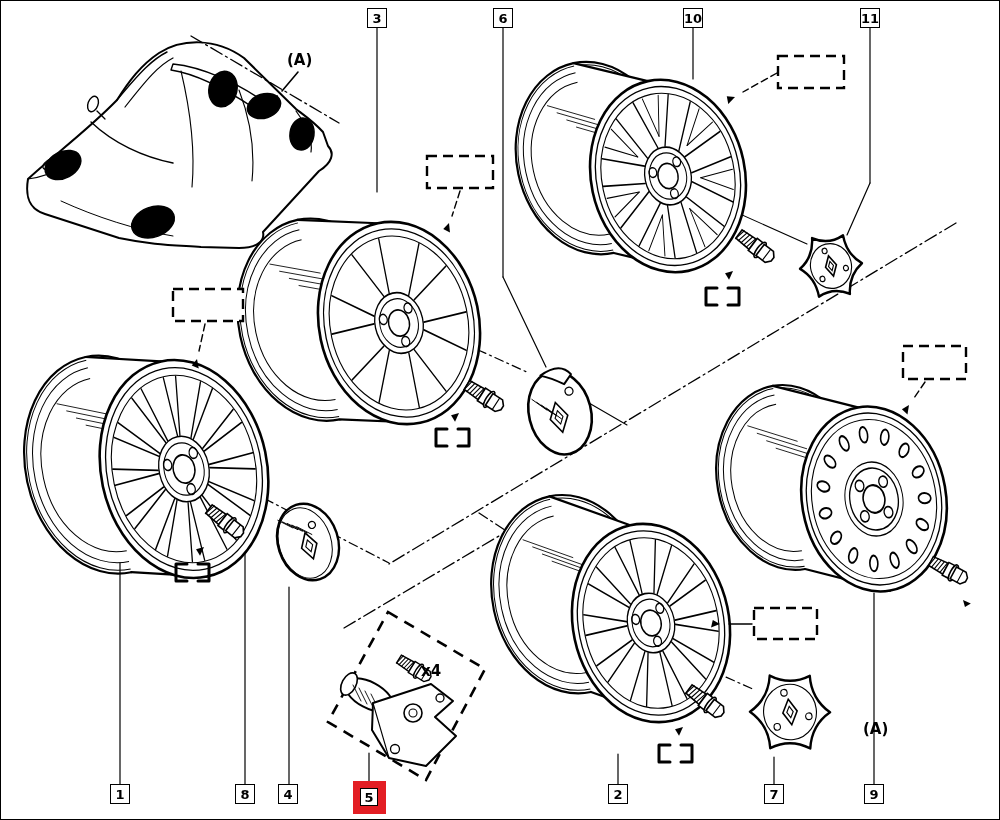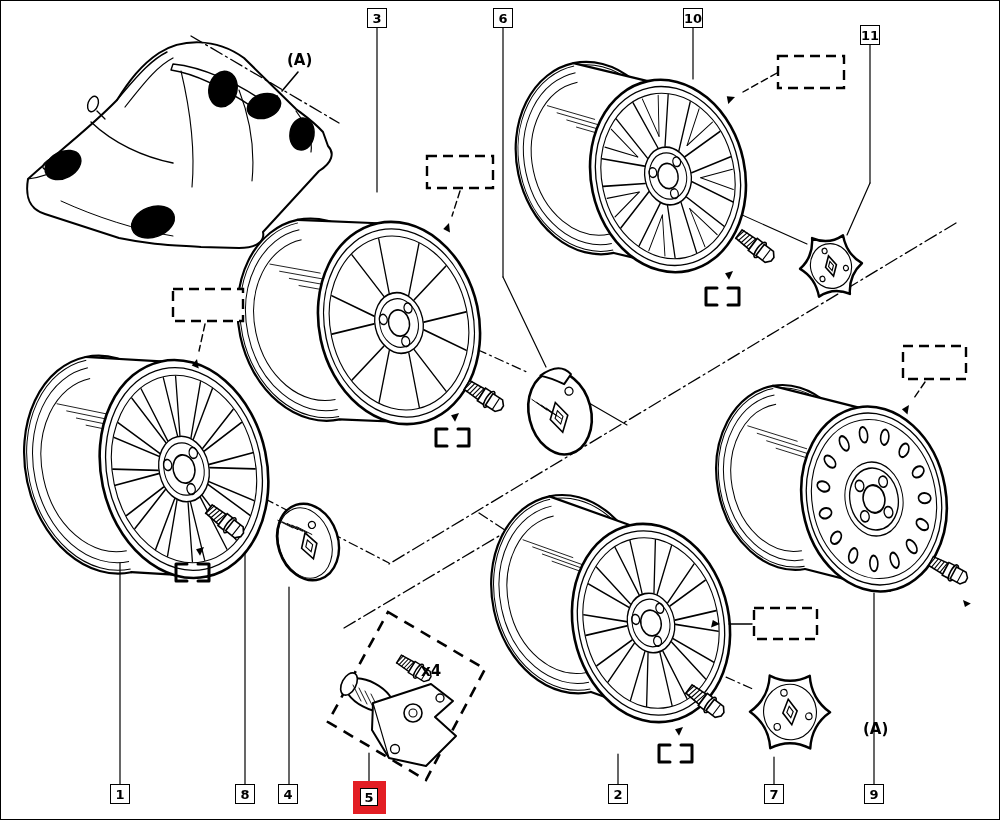--- a/index.html
+++ b/index.html
@@ -479,21 +479,21 @@
         <line x1="368" y1="752" x2="368" y2="780" stroke="#000000" stroke-width="1.2" stroke-linecap="round"></line>
         <line x1="617" y1="753" x2="617" y2="783" stroke="#000000" stroke-width="1.2" stroke-linecap="round"></line>
         <line x1="773" y1="756" x2="773" y2="783" stroke="#000000" stroke-width="1.2" stroke-linecap="round"></line>
         <line x1="873" y1="592" x2="873" y2="783" stroke="#000000" stroke-width="1.2" stroke-linecap="round"></line>
       </g>
     </svg>
   <div id="callout-layer">
       <div class="callout" style="left: 366px; top: 7px;">3</div>
       <div class="callout" style="left: 492px; top: 7px;">6</div>
       <div class="callout" style="left: 682px; top: 7px; text-align: center;">10</div>
-      <div class="callout" style="left: 859px; top: 24px;">11</div>
+      <div class="callout" style="left: 859px; top: 7px;">11</div>
       <div class="callout" style="left: 109px; top: 783px;">1</div>
       <div class="callout" style="left: 234px; top: 783px;">8</div>
       <div class="callout" style="left: 277px; top: 783px;">4</div>
       <div class="callout-red-wrap" style="left: 351.5px; top: 779.5px; background: rgb(227, 30, 36);">
         <div class="callout-red-inner">5</div>
       </div>
       <div class="callout" style="left: 607px; top: 783px;">2</div>
       <div class="callout" style="left: 763px; top: 783px;">7</div>
       <div class="callout" style="left: 863px; top: 783px;">9</div>
     </div>

